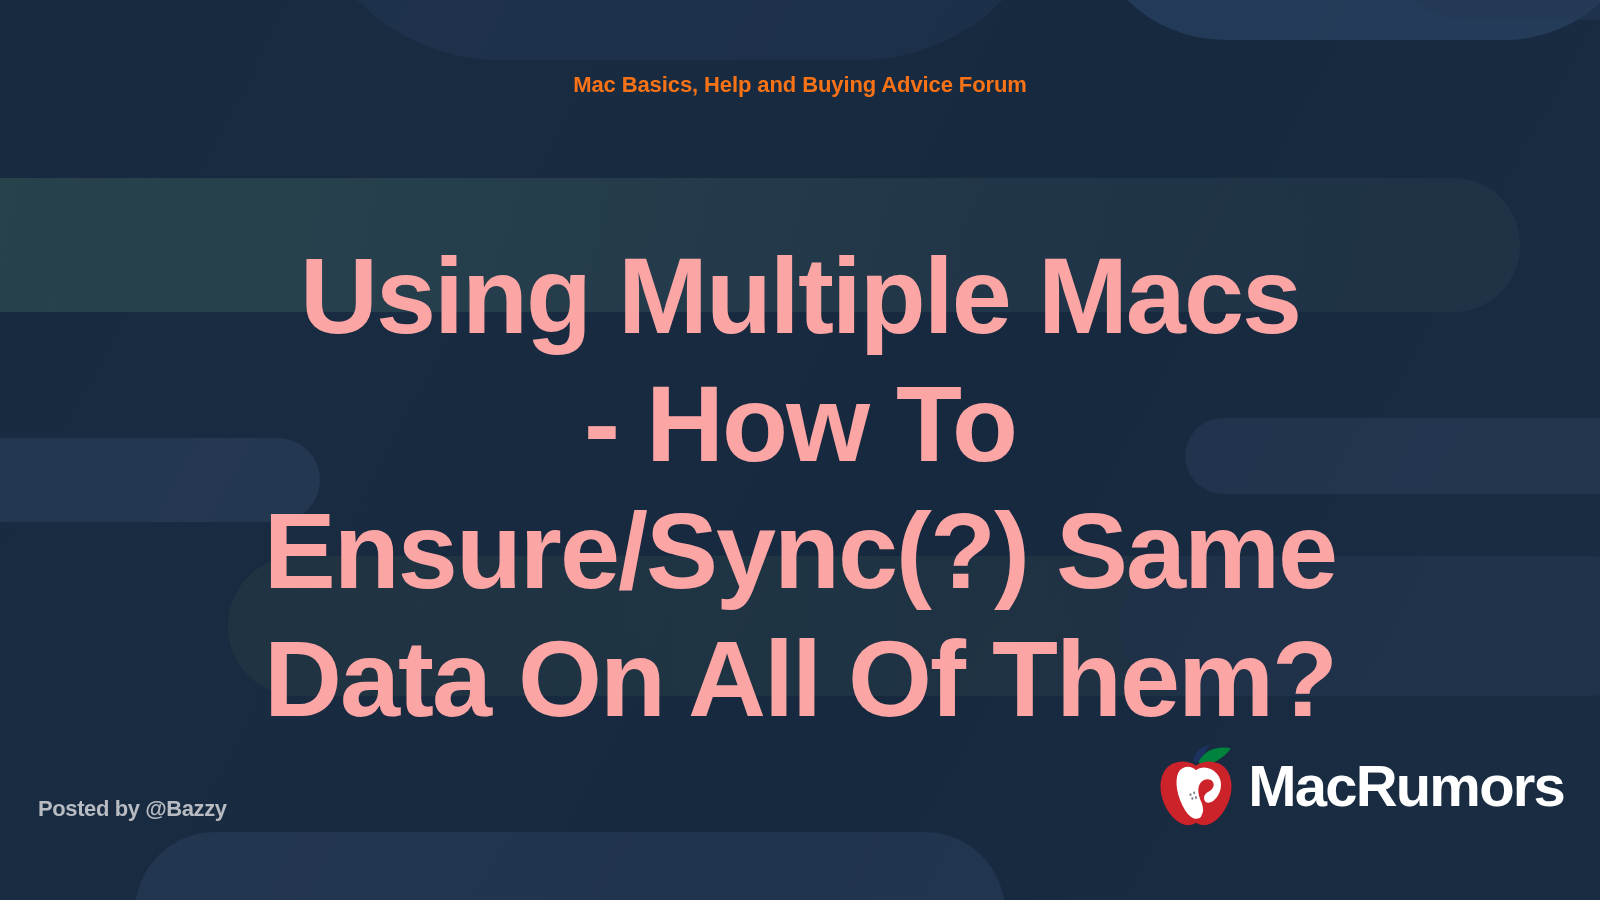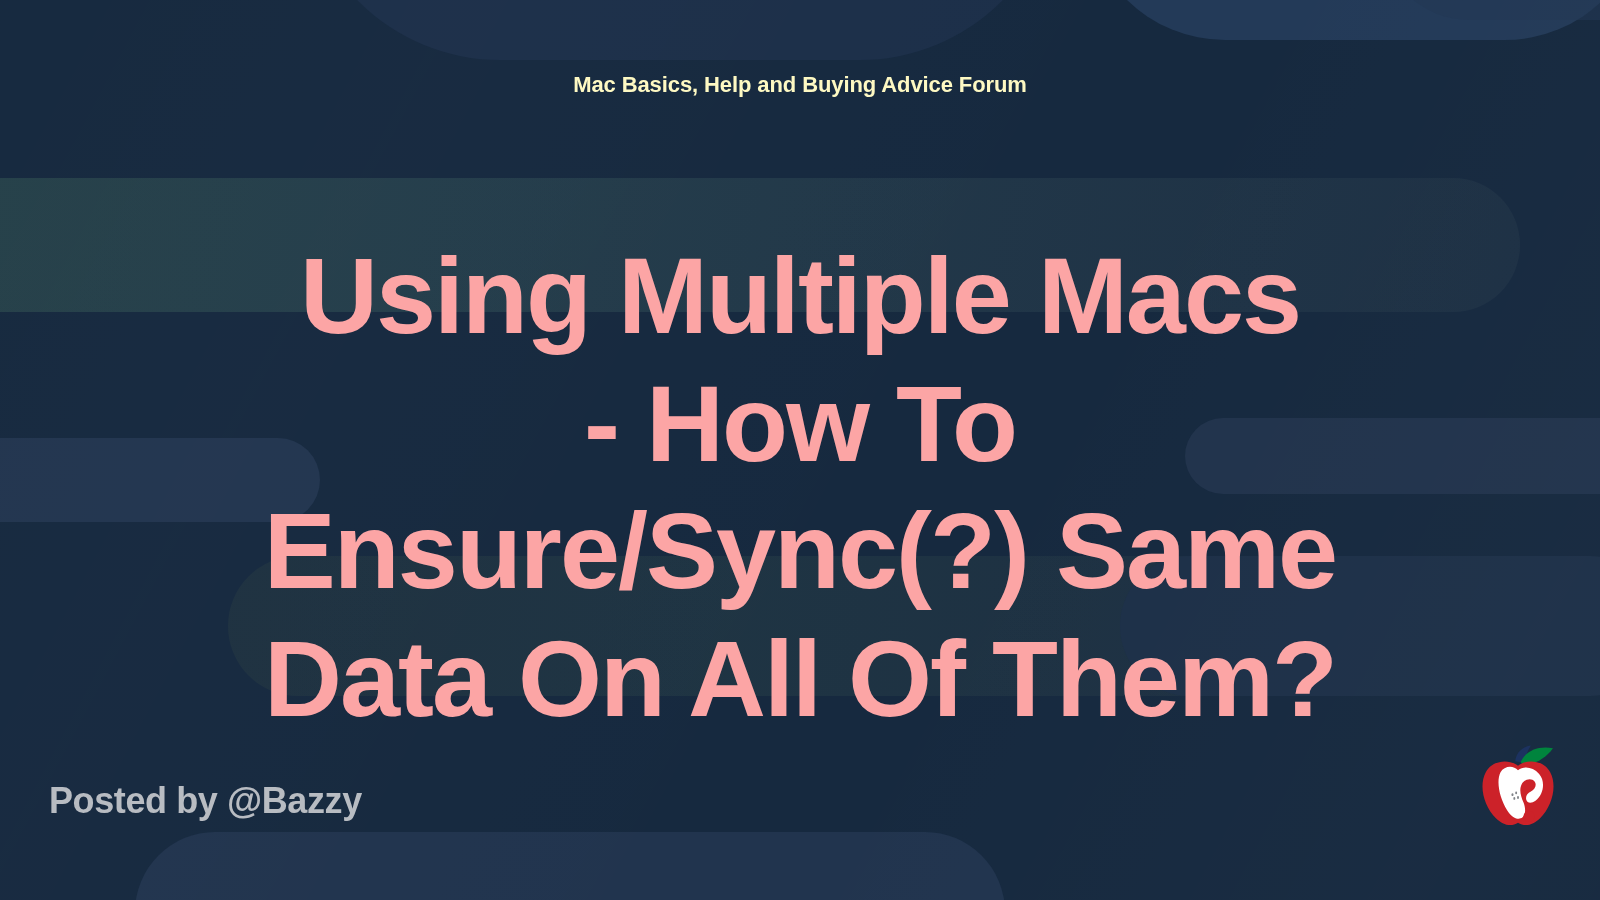--- a/index.html
+++ b/index.html
@@ -116,21 +116,21 @@
     width: 100%;
     height: 100%;
   }
 
   .forum-label {
     position: absolute;
     top: 72px;
     left: 0;
     width: 100%;
     text-align: center;
-    color: #fef9c3;
+    color: #f97316;
     font-size: 22px;
     font-weight: bold;
     letter-spacing: -0.1px;
   }
 
   .title {
     position: absolute;
     top: 160px;
     left: 60px;
     width: 1480px;
@@ -138,24 +138,24 @@
     color: #fca5a5;
     font-size: 108px;
     font-weight: bold;
     line-height: 1.18;
     letter-spacing: -2px;
     white-space: pre-line;
   }
 
   .posted-by {
     position: absolute;
-    left: 49px;
+    left: 38px;
     bottom: 78px;
     color: #b8bcc2;
-    font-size: 36px;
+    font-size: 22px;
     font-weight: bold;
     letter-spacing: -0.4px;
   }
 
   
   .brand {
     position: absolute;
     right: 36px;
     bottom: 68px;
     display: flex;
@@ -234,16 +234,17 @@
 
           <g fill="#6b6f75" opacity="0.85">
             <rect x="43" y="58" width="2" height="3" rx="1"></rect>
             <rect x="47" y="56" width="2" height="3" rx="1"></rect>
             <rect x="45" y="62" width="2" height="3" rx="1"></rect>
             <rect x="49" y="61" width="2" height="3" rx="1"></rect>
           </g>
         </svg>
       </span>
 
+      <span class="brand-word">MacRumors</span>
     </div>
 
   </div>
 </div>
 
 </body></html>

